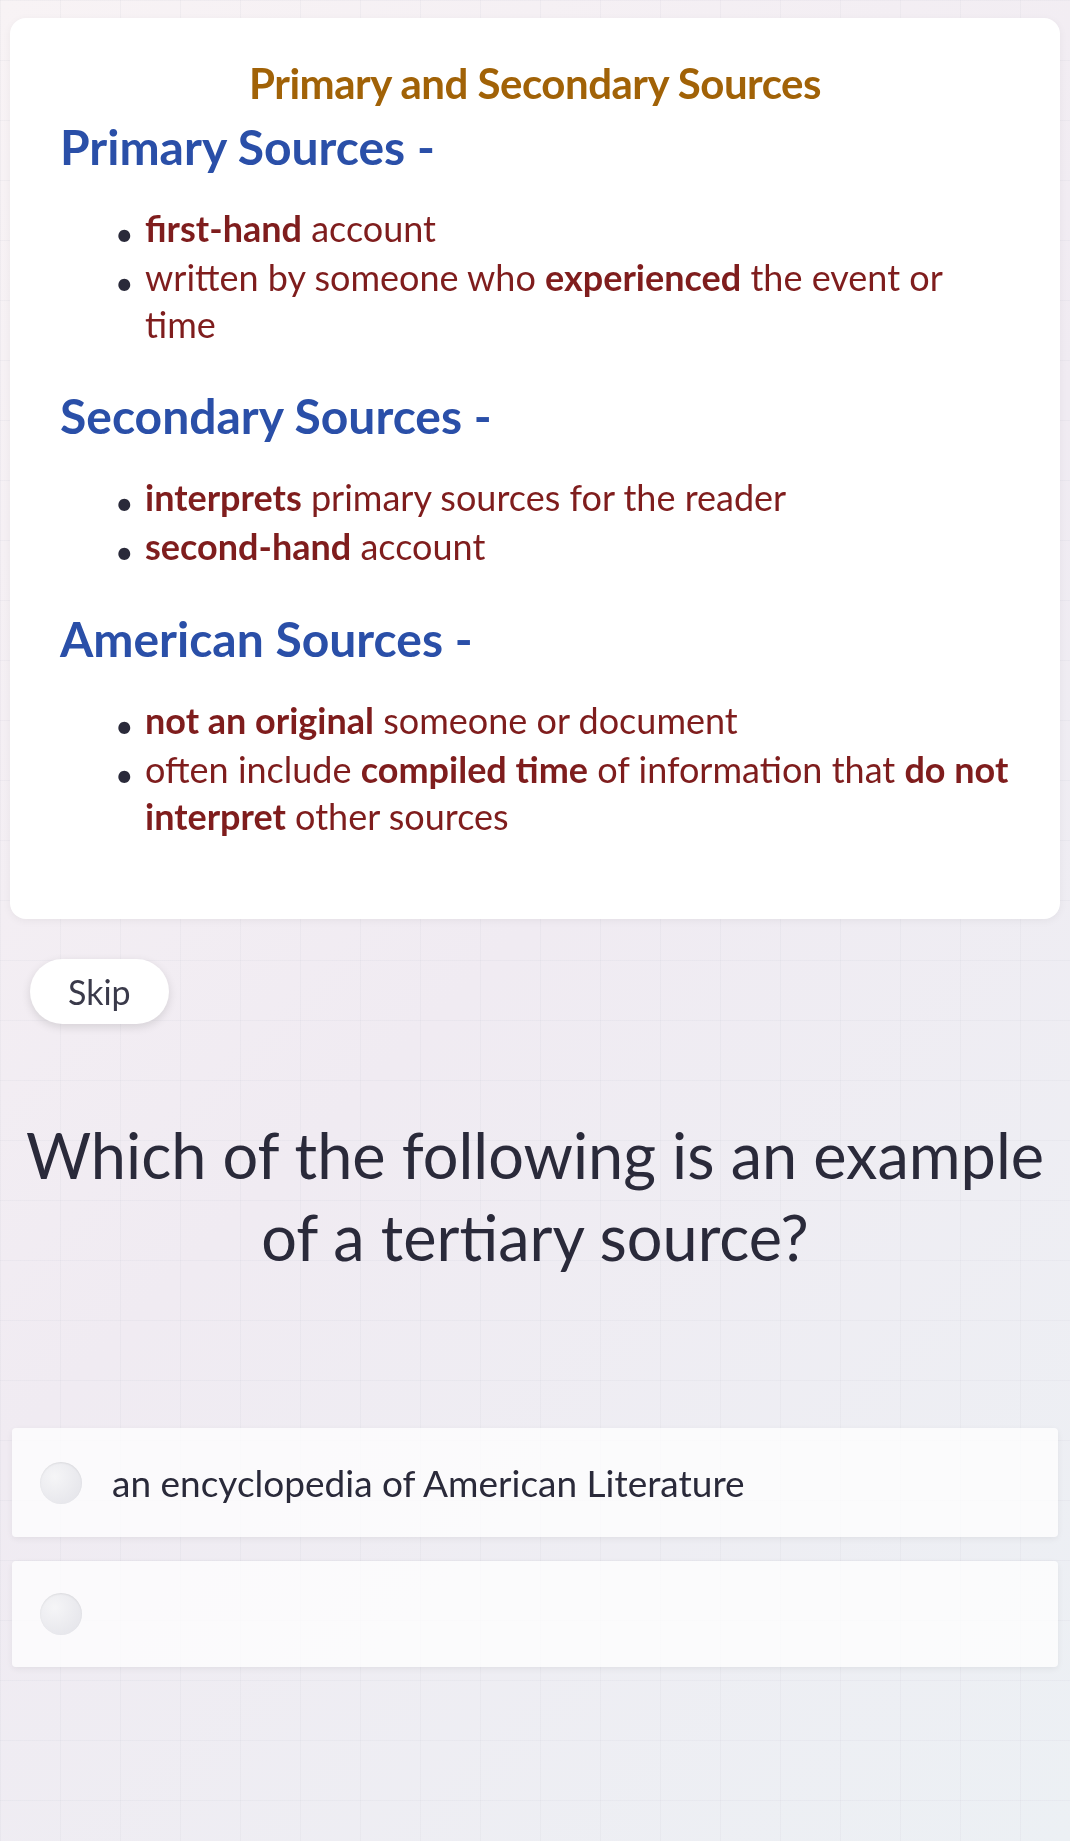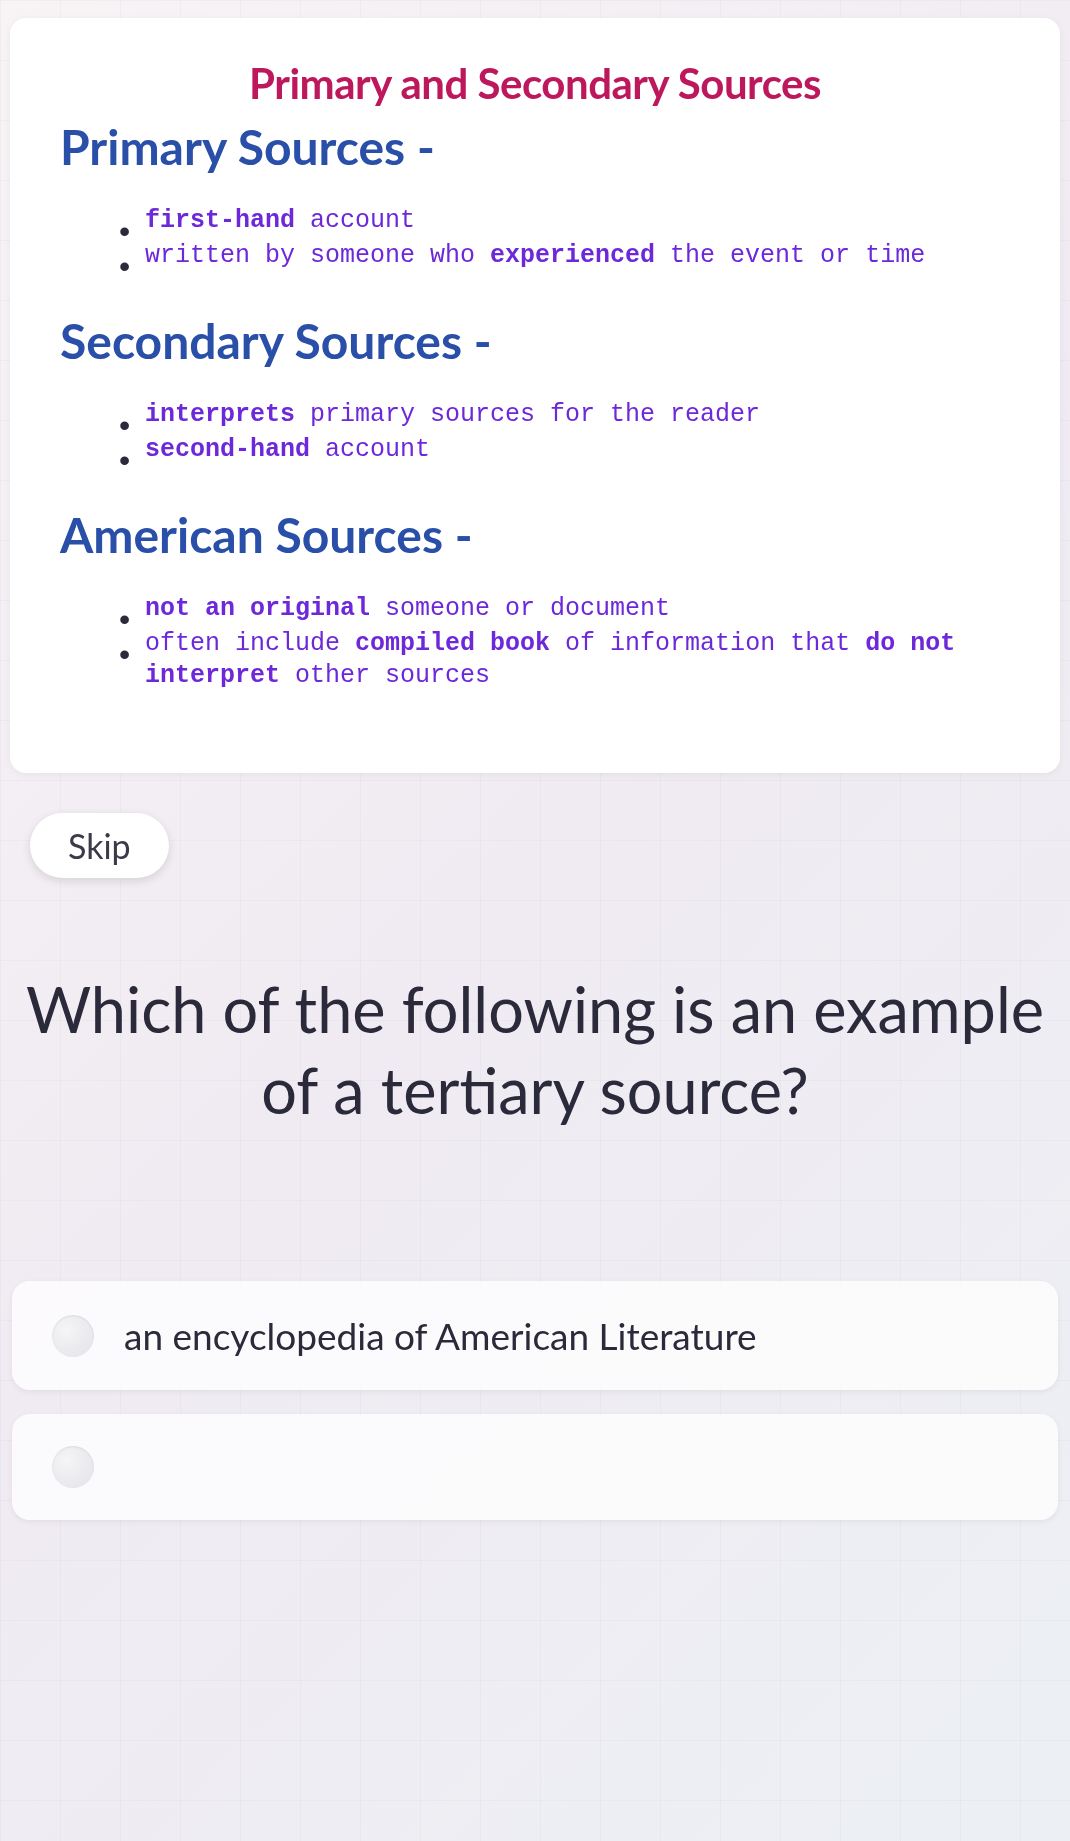--- a/index.html
+++ b/index.html
@@ -23,47 +23,46 @@
       background: #ffffff;
       border-radius: 16px;
       margin: 18px 10px 0 10px;
       padding: 40px 50px 70px 50px;
       box-shadow: 0 2px 8px rgba(0,0,0,0.05);
     }
     .card-title {
       text-align: center;
       font-size: 42px;
       font-weight: 700;
-      color: #be185d;
+      color: #a16207;
       margin-bottom: 10px;
       letter-spacing: -0.5px;
     }
     .section-heading {
       font-size: 48px;
       font-weight: 700;
       color: #2a4fa8;
       margin-bottom: 30px;
       margin-top: 0;
     }
     .section-heading.mt {
       margin-top: 40px;
     }
     .content-list {
       list-style: none;
       padding-left: 55px;
       margin-bottom: 10px;
     }
     .content-list li {
-      font-size: 25px;
-      color: #6d28d9;
+      font-size: 36px;
+      color: #7f1d1d;
       line-height: 1.3;
       position: relative;
       padding-left: 30px;
       margin-bottom: 2px;
-      font-family: Liberation Mono, monospace;
     }
     .content-list li::before {
       content: "•";
       position: absolute;
       left: 0;
       color: #2a2a3a;
       font-size: 32px;
       top: 8px;
     }
     .bold {
@@ -93,23 +92,23 @@
       font-weight: 400;
     }
     .options-wrap {
       padding: 130px 12px 0 12px;
     }
     .option-btn {
       display: flex;
       align-items: center;
       background: rgba(255,255,255,0.75);
       border: none;
-      border-radius: 18px;
+      border-radius: 4px;
       width: 100%;
-      padding: 32px 40px;
+      padding: 32px 28px;
       margin-bottom: 24px;
       cursor: pointer;
       font-family: inherit;
       text-align: left;
       box-shadow: 0 2px 6px rgba(0,0,0,0.06);
     }
     .option-radio {
       width: 42px;
       height: 42px;
       border-radius: 50%;
@@ -137,21 +136,21 @@
 
   <h2 class="section-heading mt">Secondary Sources -</h2>
   <ul class="content-list">
     <li><span class="bold">interprets</span><span> primary sources for the reader</span></li>
     <li><span class="bold">second-hand</span><span> account</span></li>
   </ul>
 
   <h2 class="section-heading mt">American Sources -</h2>
   <ul class="content-list">
     <li><span class="bold">not an original</span><span> someone or document</span></li>
-    <li><span>often include </span><span class="bold">compiled book</span><span> of information that </span><span class="bold">do not interpret</span><span> other sources</span></li>
+    <li><span>often include </span><span class="bold">compiled time</span><span> of information that </span><span class="bold">do not interpret</span><span> other sources</span></li>
   </ul>
 </div>
 
 <div class="skip-row">
   <button class="skip-btn">Skip</button>
 </div>
 
 <div class="question-text">Which of the following is an example of a tertiary source?</div>
 
 <div class="options-wrap">

